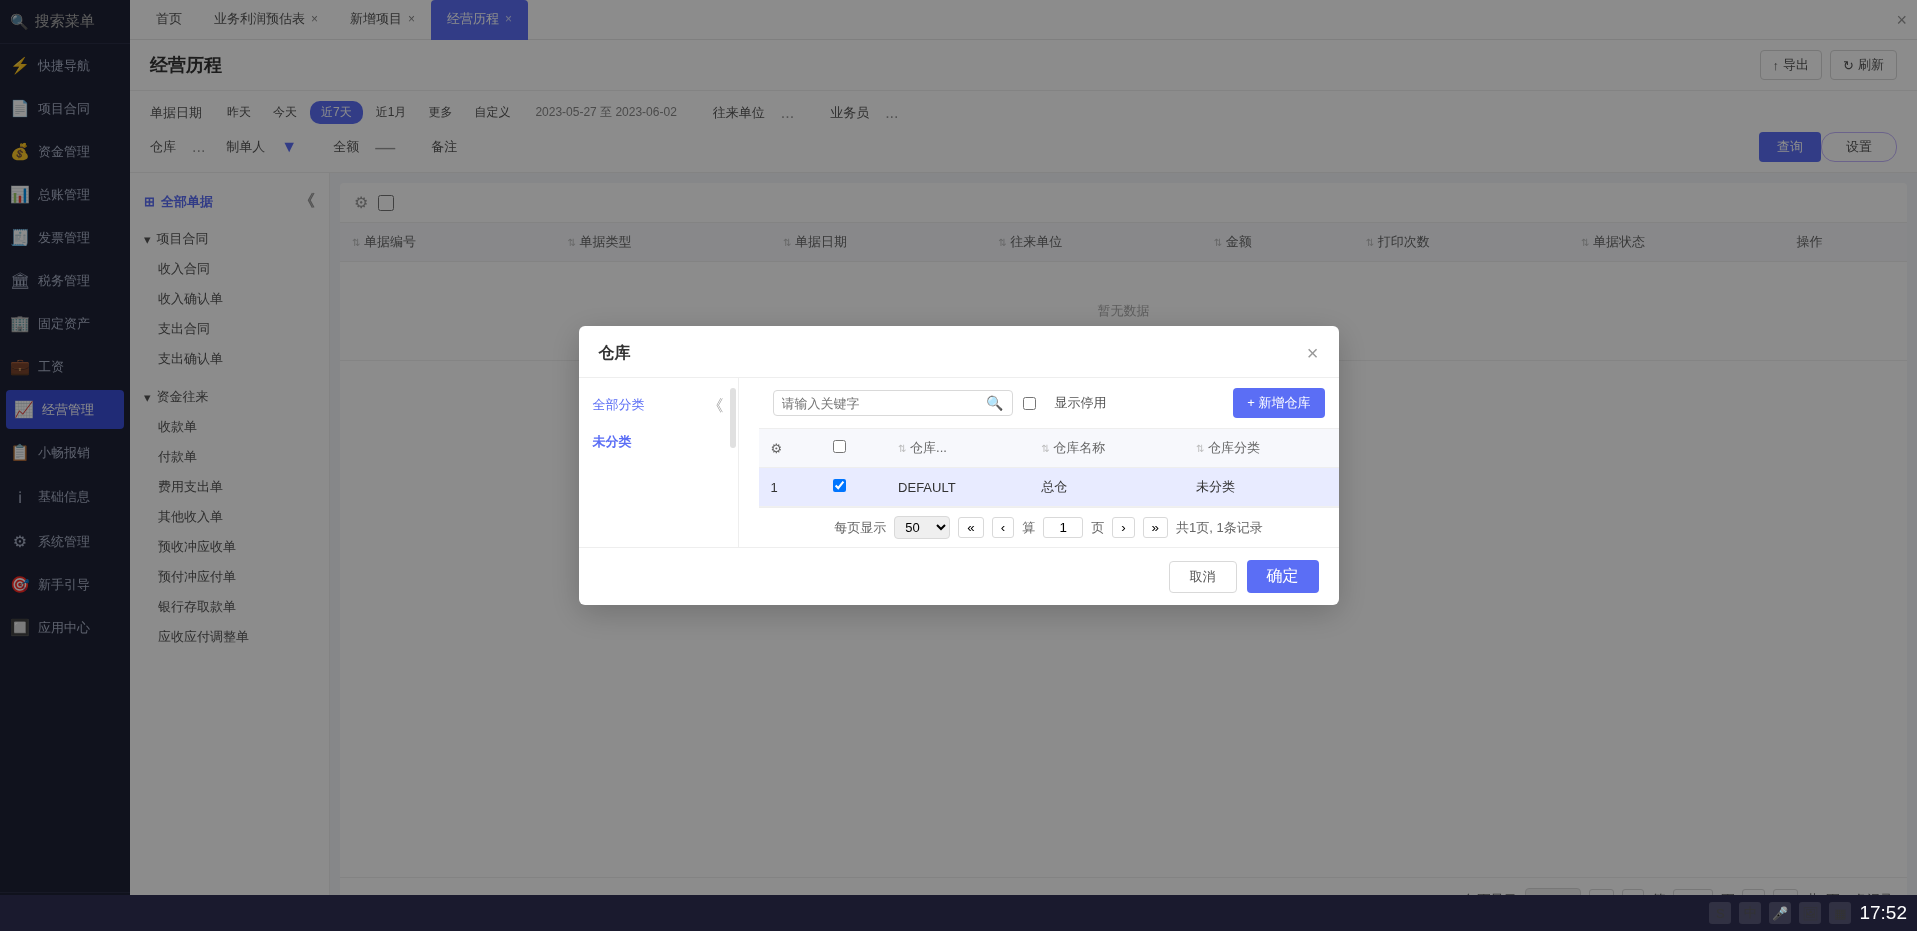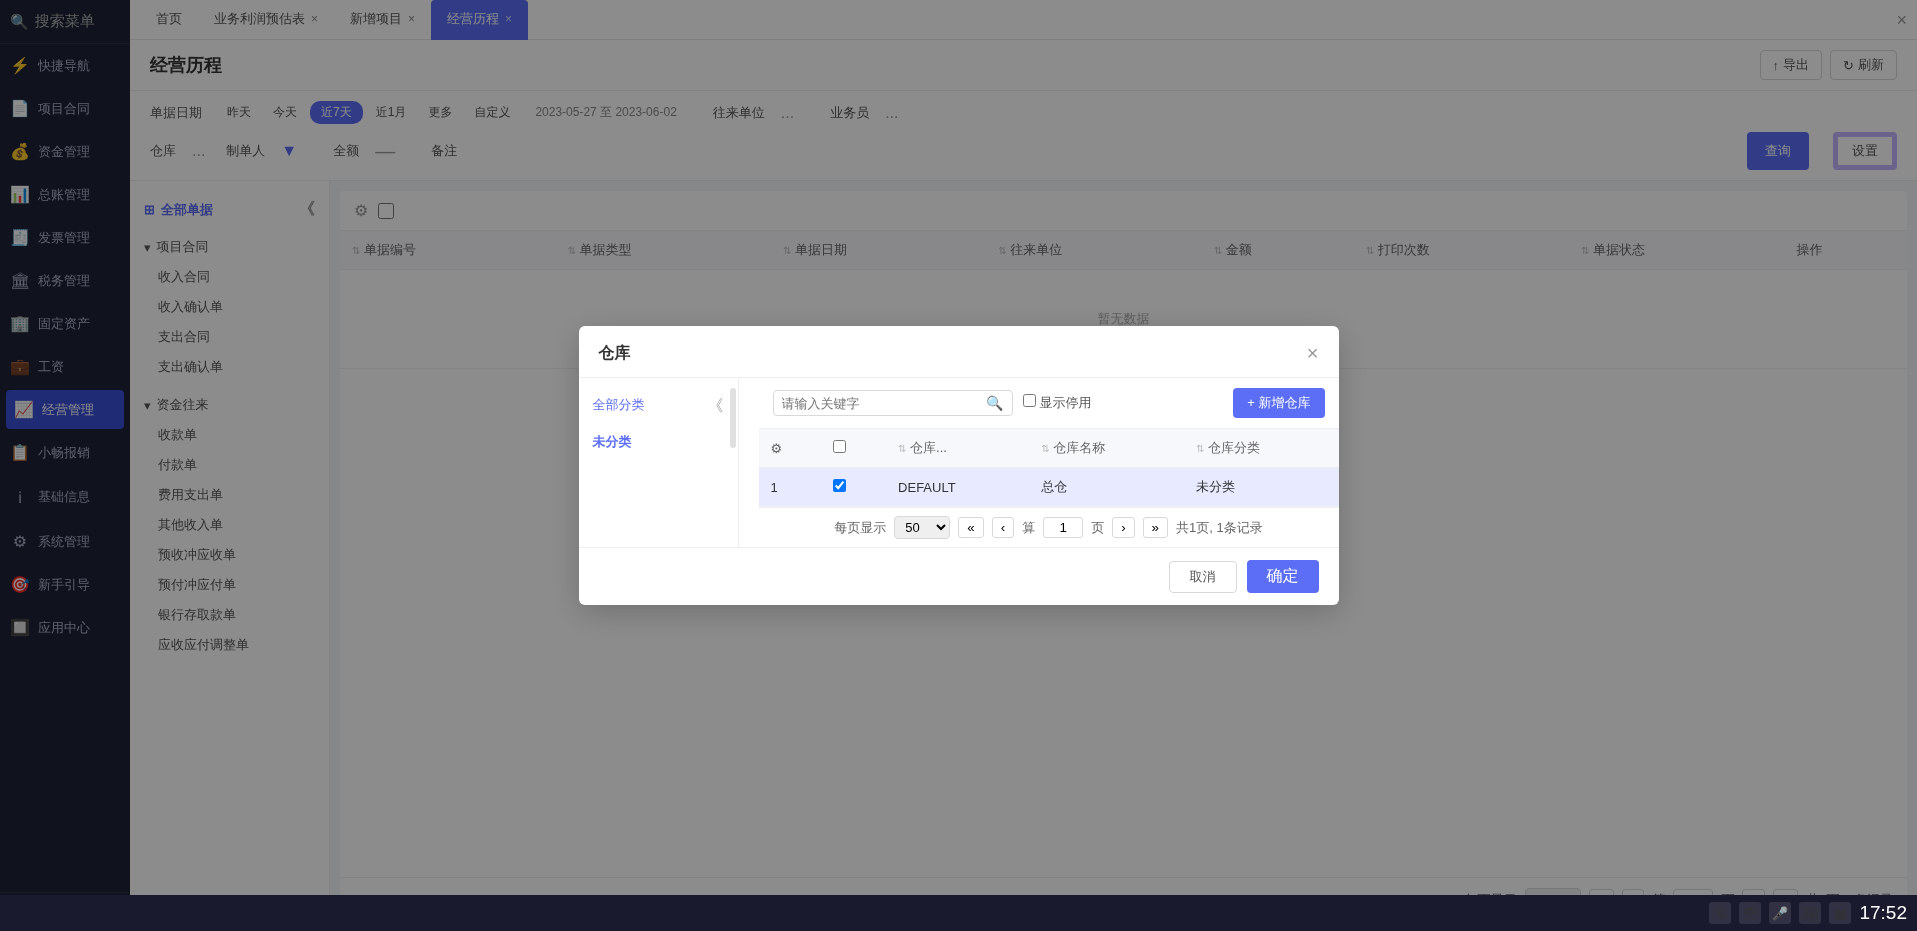--- a/index.html
+++ b/index.html
@@ -38,23 +38,23 @@
     
     .filter-bar { background: #fff; padding: 10px 20px; border-bottom: 1px solid #eee; }
     .filter-row { display: flex; align-items: center; gap: 16px; flex-wrap: wrap; margin-bottom: 8px; }
     .filter-label { color: #555; font-size: 13px; white-space: nowrap; }
     .filter-date-btns { display: flex; gap: 4px; align-items: center; }
     .date-btn { padding: 2px 8px; border-radius: 3px; border: 1px solid transparent; cursor: pointer; font-size: 12px; color: #555; background: transparent; }
     .date-btn.active { background: #5b6ef5; color: #fff; border-radius: 10px; padding: 2px 10px; }
     .date-range { font-size: 12px; color: #888; }
     .filter-dots { color: #999; cursor: pointer; font-size: 16px; }
     .filter-row2 { display: flex; align-items: center; gap: 16px; }
-    .filter-actions { margin-left: auto; display: flex; gap: 24px; }
+    .filter-actions { margin-left: auto; display: flex; gap: 0; }
     .btn-query { background: #5b6ef5; color: #fff; border: none; padding: 5px 18px; border-radius: 4px; cursor: pointer; font-size: 13px; }
-    .btn-settings { background: transparent; border: 5px solid #c4b5fd; padding: 5px 14px; border-radius: 4px; cursor: pointer; font-size: 13px; color: #555; }
+    .btn-settings { background: transparent; border: 1px solid #c4b5fd; padding: 5px 24px; border-radius: 14px; cursor: pointer; font-size: 13px; color: #555; }
 
     
     .content-area { display: flex; flex: 1; overflow: hidden; background: #f5f6fa; }
 
     
     .left-nav { width: 200px; background: #fff; border-right: 1px solid #eee; padding: 10px 0; overflow-y: auto; flex-shrink: 0; }
     .left-nav-header { display: flex; align-items: center; justify-content: space-between; padding: 8px 14px; font-size: 13px; font-weight: bold; color: #5b6ef5; cursor: pointer; }
     .left-nav-header .collapse-btn { font-size: 16px; color: #999; }
     .nav-group { padding: 4px 0; }
     .nav-group-title { display: flex; align-items: center; padding: 6px 14px; font-size: 13px; color: #555; cursor: pointer; gap: 6px; }
@@ -83,21 +83,21 @@
     .modal-left { width: 160px; border-right: 1px solid #eee; padding: 10px 0; overflow-y: auto; flex-shrink: 0; }
     .modal-left-header { display: flex; align-items: flex-start; justify-content: space-between; padding: 8px 14px; font-size: 13px; color: #5b6ef5; font-weight: normal; cursor: pointer; }
     .modal-left-item { padding: 8px 14px; font-size: 13px; color: #555; cursor: pointer; }
     .modal-left-item.active { color: #5b6ef5; font-weight: bold; }
     .modal-left-collapse { font-size: 16px; color: #999; cursor: pointer; }
     .modal-right { flex: 1; display: flex; flex-direction: column; overflow: hidden; padding-left: 20px; }
     .modal-toolbar { padding: 10px 14px; display: flex; align-items: center; gap: 10px; border-bottom: 1px solid #eee; }
     .modal-search { display: flex; align-items: center; border: 1px solid #d9d9d9; border-radius: 4px; padding: 4px 8px; flex: 1; max-width: 240px; }
     .modal-search input { border: none; outline: none; font-size: 13px; width: 100%; }
     .modal-search .search-icon { color: #999; font-size: 14px; }
-    .modal-checkbox-label { display: flex; align-items: flex-start; gap: 4px; font-size: 13px; color: #555; cursor: pointer; }
+    .modal-checkbox-label { display: flex; align-items: center; gap: 19px; font-size: 13px; color: #555; cursor: pointer; }
     .btn-add-warehouse { background: #5b6ef5; color: #fff; border: none; padding: 6px 14px; border-radius: 4px; cursor: pointer; font-size: 13px; margin-left: auto; display: flex; align-items: center; gap: 4px; }
     .modal-table-container { flex: 1; overflow: auto; }
     .modal-table { width: 100%; border-collapse: collapse; font-size: 13px; }
     .modal-table th { background: #f7f8fc; padding: 10px 12px; text-align: left; color: #666; border-bottom: 1px solid #eee; font-weight: normal; white-space: nowrap; }
     .modal-table td { padding: 10px 12px; border-bottom: 1px solid #f0f0f0; }
     .modal-table tr.selected td { background: #e8ebff; }
     .modal-footer-pagination { padding: 8px 14px; display: flex; align-items: center; justify-content: center; gap: 8px; font-size: 13px; color: #666; border-top: 1px solid #eee; }
     .modal-actions { padding: 12px 20px; display: flex; align-items: center; justify-content: flex-end; gap: 10px; border-top: 1px solid #eee; }
     .btn-cancel { background: #fff; border: 1px solid #d9d9d9; padding: 6px 20px; border-radius: 4px; cursor: pointer; font-size: 13px; color: #555; }
     .btn-confirm { background: #5b6ef5; color: #fff; border: none; padding: 6px 20px; border-radius: 4px; cursor: pointer; font-size: 16px; }

